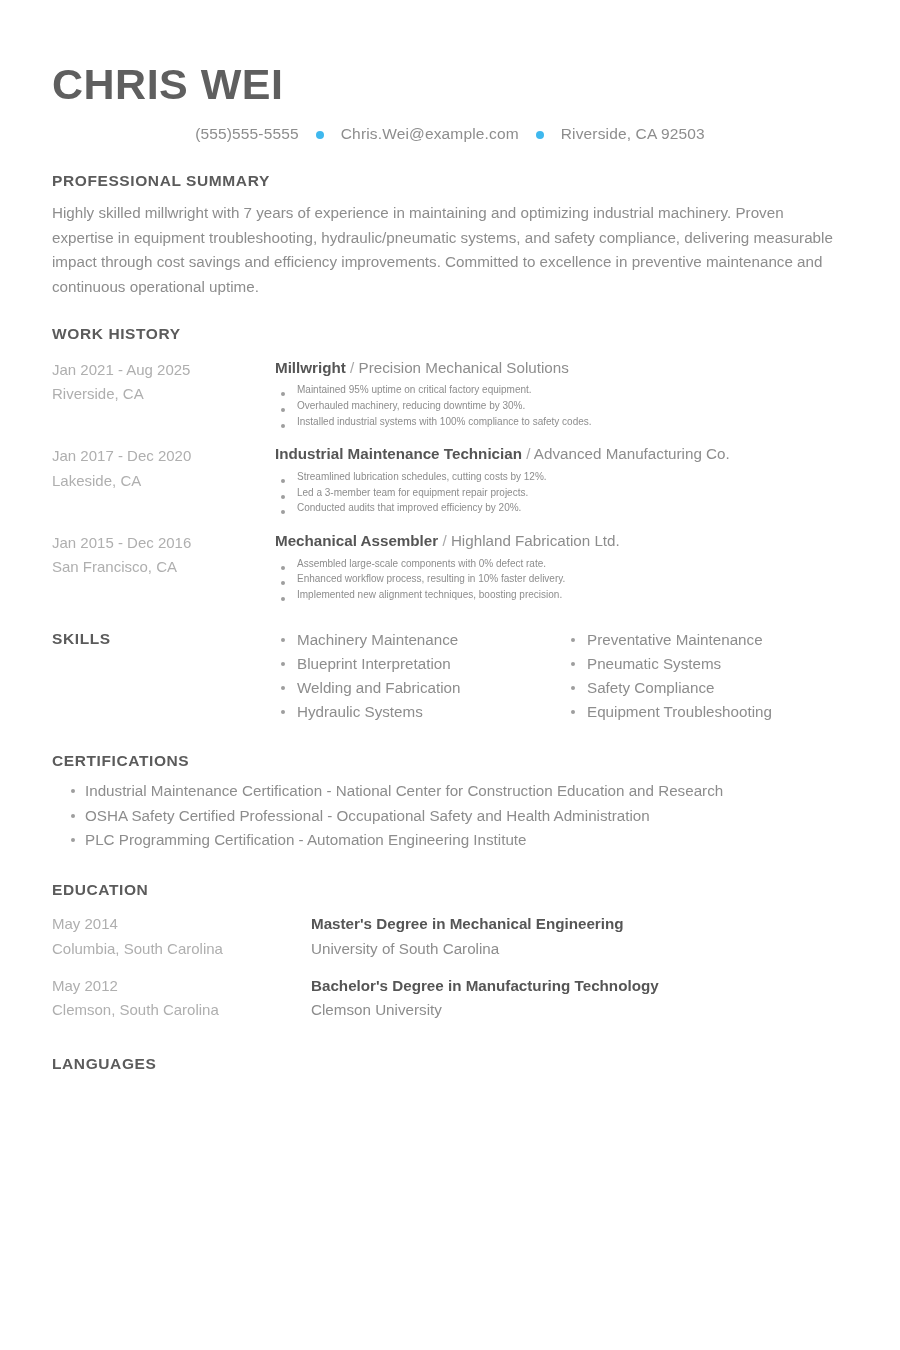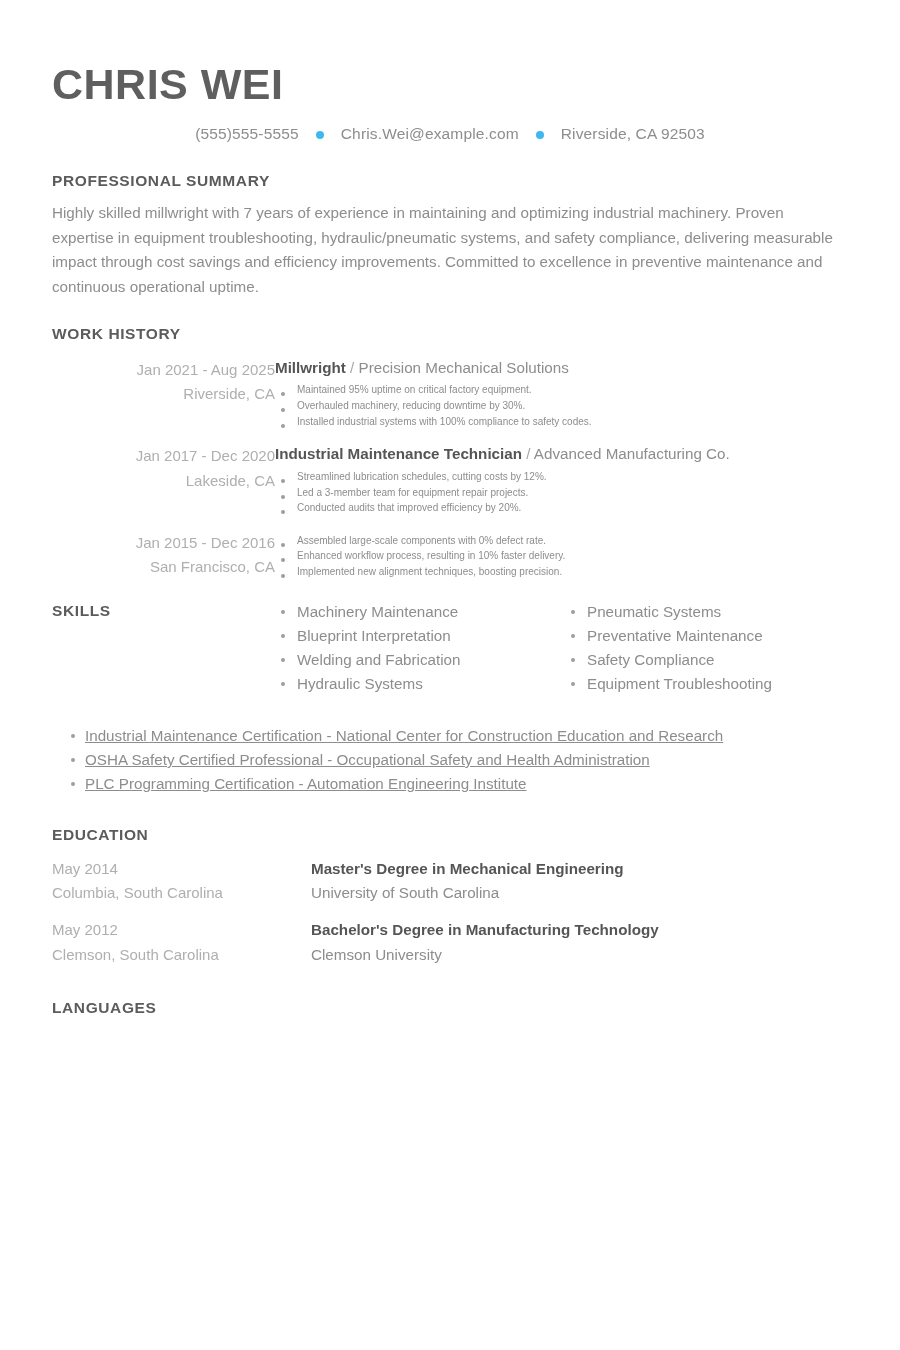--- a/index.html
+++ b/index.html
@@ -86,21 +86,20 @@
     align-items: flex-start;
     margin-top: 14px;
   }
   .col-left {
     width: 223px;
     flex: none;
     font-size: 15px;
     line-height: 1.62;
     color: #afafaf;
     padding-top: 1px;
-    text-align: right;
   }
   .col-left div { white-space: nowrap; }
   .col-right { flex: 1; min-width: 0; }
 
   .job-headline {
     font-size: 15.2px;
     line-height: 1.5;
     color: #9a9a9a;
   }
   .job-title {
@@ -127,21 +126,21 @@
     position: absolute;
     left: 6px;
     top: 10px;
     width: 4px;
     height: 4px;
     border-radius: 50%;
     background: #9e9e9e;
   }
 
   
-  #skills-section { margin-top: 20px; }
+  #skills-section { margin-top: 26px; }
   .skills-row {
     display: flex;
     align-items: flex-start;
   }
   .skills-heading-cell { width: 223px; flex: none; padding-top: 2px; }
   .skills-cols {
     flex: 1;
     display: flex;
     gap: 4px;
   }
@@ -171,21 +170,20 @@
     list-style: none;
     margin: 9px 0 0 0;
     padding: 0;
   }
   ul.cert-list li {
     position: relative;
     padding-left: 33px;
     font-size: 15.2px;
     line-height: 1.6;
     color: #8d8d8d;
-    text-decoration: underline;
   }
   ul.cert-list li::before {
     content: "";
     position: absolute;
     left: 19px;
     top: 10px;
     width: 4px;
     height: 4px;
     border-radius: 50%;
     background: #9e9e9e;
@@ -284,20 +282,25 @@
         </ul>
       </div>
     </div>
 
     <div class="entry">
       <div class="col-left">
         <div>Jan 2015 - Dec 2016</div>
         <div>San Francisco, CA</div>
       </div>
       <div class="col-right">
+        <div class="job-headline">
+          <span class="job-title">Mechanical Assembler</span>
+          <span class="job-sep">/</span>
+          <span class="job-company">Highland Fabrication Ltd.</span>
+        </div>
         <ul class="bullets">
           <li>Assembled large-scale components with 0% defect rate.</li>
           <li>Enhanced workflow process, resulting in 10% faster delivery.</li>
           <li>Implemented new alignment techniques, boosting precision.</li>
         </ul>
       </div>
     </div>
   </div>
 
   <div class="section" id="skills-section">
@@ -309,31 +312,32 @@
         <div class="skills-col">
           <ul>
             <li>Machinery Maintenance</li>
             <li>Blueprint Interpretation</li>
             <li>Welding and Fabrication</li>
             <li>Hydraulic Systems</li>
           </ul>
         </div>
         <div class="skills-col">
           <ul>
+            <li>Preventative Maintenance</li>
             <li>Pneumatic Systems</li>
-            <li>Preventative Maintenance</li>
             <li>Safety Compliance</li>
             <li>Equipment Troubleshooting</li>
           </ul>
         </div>
       </div>
     </div>
   </div>
 
   <div class="section" id="certifications-section">
+    <h2 class="section-title">CERTIFICATIONS</h2>
     <ul class="cert-list">
       <li>Industrial Maintenance Certification - National Center for Construction Education and Research</li>
       <li>OSHA Safety Certified Professional - Occupational Safety and Health Administration</li>
       <li>PLC Programming Certification - Automation Engineering Institute</li>
     </ul>
   </div>
 
   <div class="section" id="education-section">
     <h2 class="section-title">EDUCATION</h2>
 

